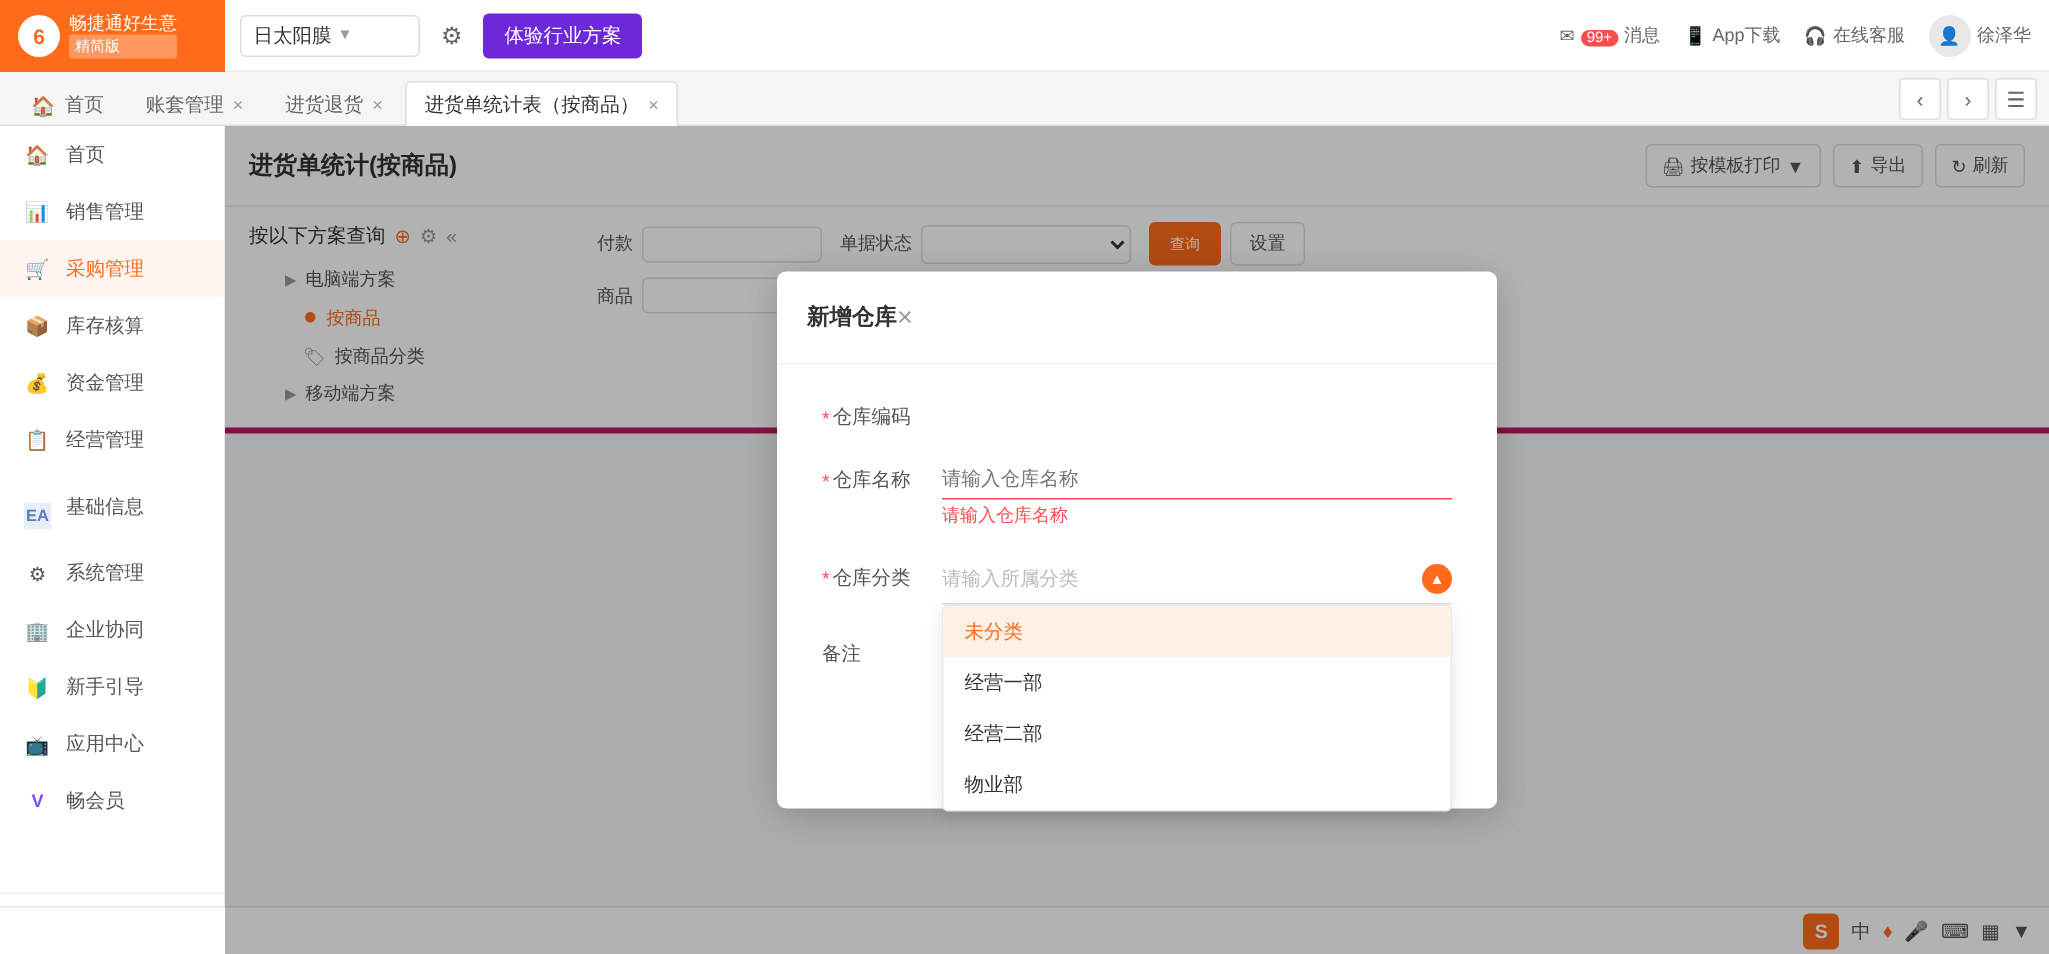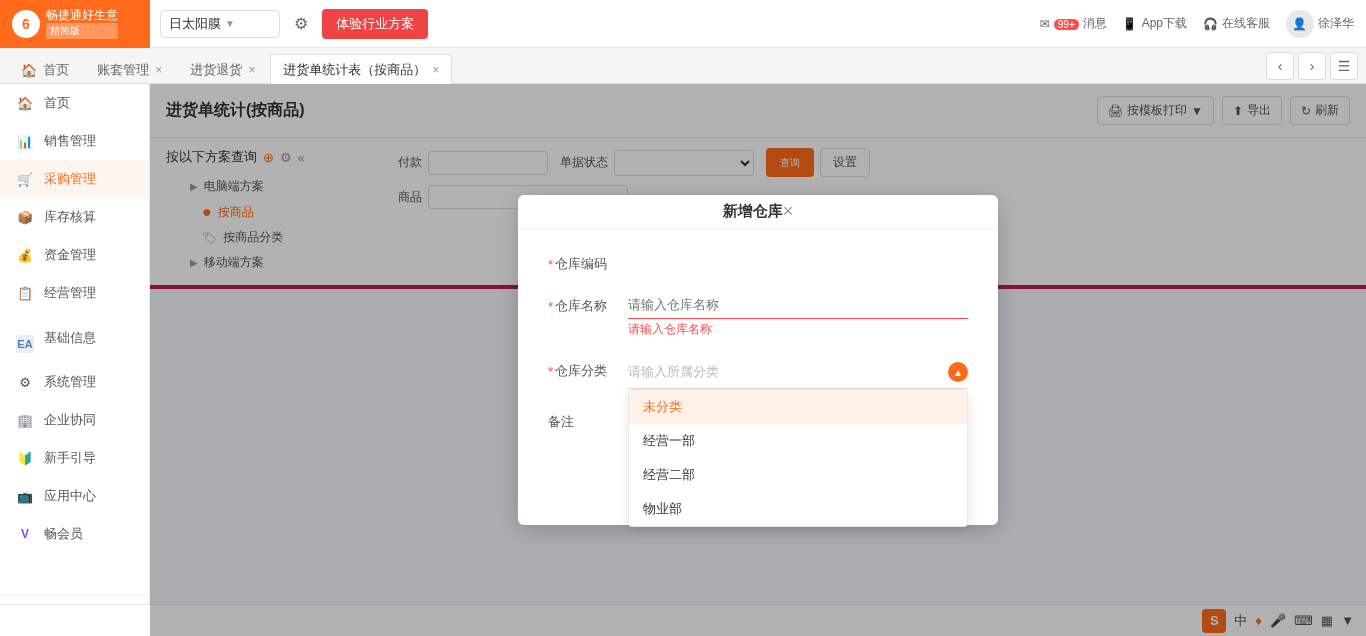--- a/index.html
+++ b/index.html
@@ -25,21 +25,21 @@
     .logo-badge { font-size: 10px; background: rgba(255,255,255,0.3); padding: 1px 4px; border-radius: 2px; color: #fff; }
 
     .store-selector {
       display: flex; align-items: center; border: 1px solid #ddd;
       border-radius: 4px; padding: 4px 8px; cursor: pointer;
       min-width: 120px; gap: 4px; color: #333;
     }
     .store-selector .arrow { color: #999; font-size: 10px; }
     .gear-btn { color: #666; cursor: pointer; font-size: 16px; padding: 4px; }
     .trial-btn {
-      background: #ef4444; color: #fff; border: none;
+      background: #6d28d9; color: #fff; border: none;
       padding: 6px 14px; border-radius: 4px; cursor: pointer; font-size: 13px;
     }
     .topbar-right { margin-left: auto; display: flex; align-items: center; gap: 16px; }
     .topbar-item { display: flex; align-items: center; gap: 4px; color: #666; cursor: pointer; font-size: 12px; }
     .badge {
       background: #ff4d4f; color: #fff; border-radius: 8px;
       padding: 0 4px; font-size: 10px; min-width: 16px; text-align: center;
     }
     .user-avatar { width: 28px; height: 28px; background: #e8e8e8; border-radius: 50%; display:flex;align-items:center;justify-content:center; color:#999; font-size:12px; }
 
@@ -134,22 +134,22 @@
       display: flex; align-items: center; justify-content: center;
     }
 
     
     .modal {
       background: #fff; border-radius: 6px; width: 480px;
       box-shadow: 0 4px 24px rgba(0,0,0,0.2); position: relative;
       padding-bottom: 20px;
     }
     .modal-header {
-      display: flex; align-items: center; justify-content: center;
-      padding: 6px 20px; border-bottom: 1px solid #f0f0f0;
+      display: flex; align-items: center; justify-content: flex-start;
+      padding: 20px 20px; border-bottom: 1px solid #f0f0f0;
     }
     .modal-title { font-size: 15px; font-weight: 600; color: #333; }
     .modal-close { cursor: pointer; color: #999; font-size: 18px; }
     .modal-body { padding: 20px 30px; }
     .field-row { display: flex; align-items: flex-start; gap: 10px; margin-bottom: 18px; position: relative; }
     .field-label {
       display: flex; align-items: center; gap: 2px;
       width: 70px; font-size: 13px; color: #555; padding-top: 6px; flex-shrink: 0;
     }
     .required { color: #ff4d4f; }

